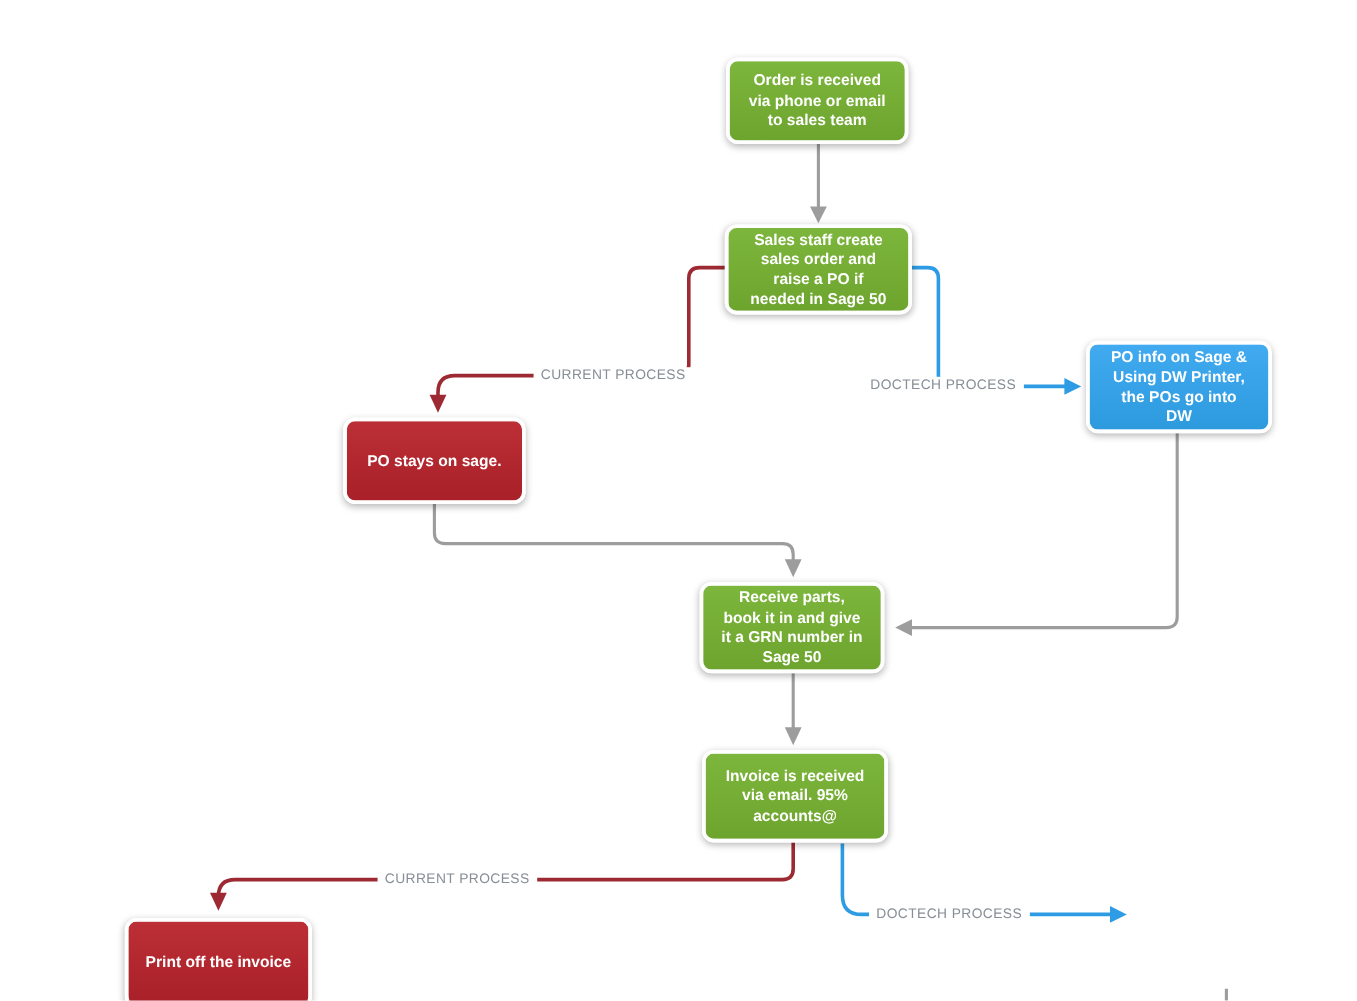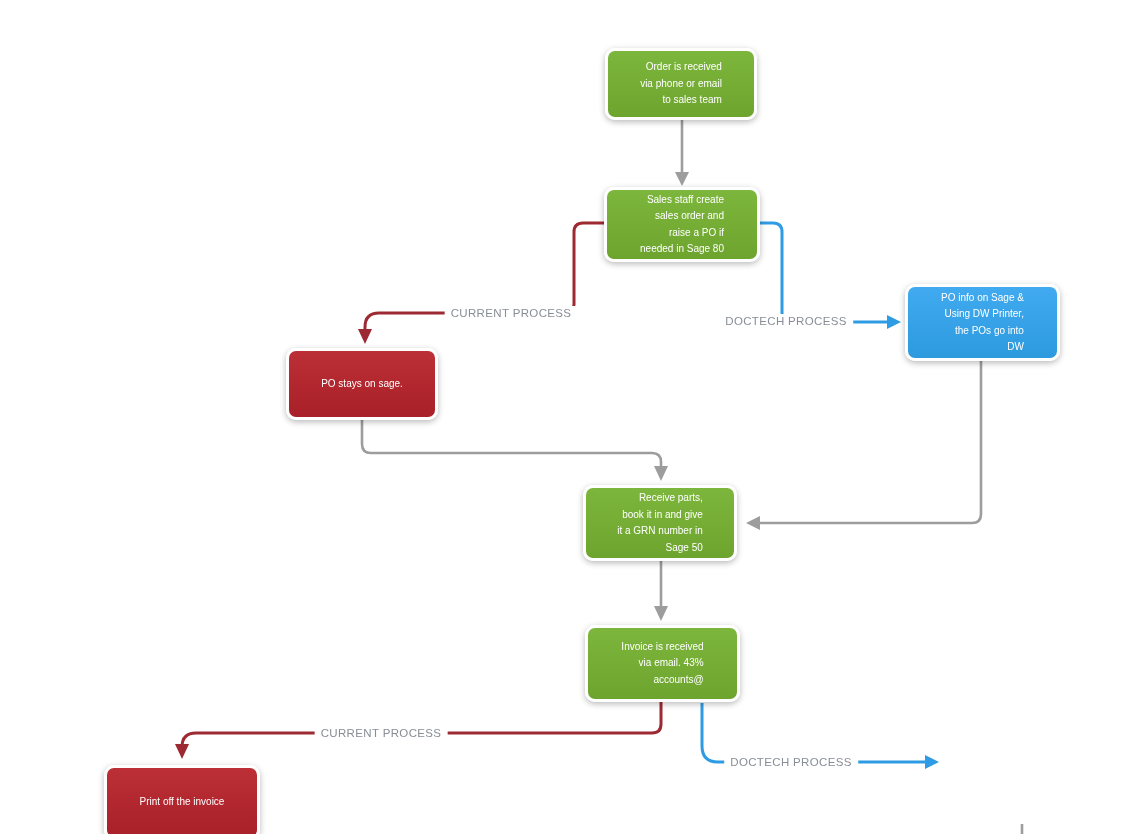--- a/index.html
+++ b/index.html
@@ -17,22 +17,22 @@
   .ah-blue{fill:#2e9ce4;}
   .edge-label{
     position:absolute;z-index:2;transform:translate(-50%,-50%);
     background:#ffffff;padding:1px 6px;color:#878e96;
     font-size:11.5px;letter-spacing:.35px;white-space:nowrap;
   }
   .node{
     position:absolute;z-index:3;box-sizing:border-box;
     border:3px solid #ffffff;border-radius:10px;
     display:flex;align-items:center;justify-content:center;
-    text-align:right;color:#ffffff;font-weight:normal;
-    font-size:10px;line-height:16.5px;white-space:pre-line;
+    text-align:center;color:#ffffff;font-weight:bold;
+    font-size:13px;line-height:16.5px;white-space:pre-line;
     box-shadow:0 2px 6px rgba(0,0,0,.28);
     padding:2px 4px;
   }
   .node.green{background:linear-gradient(180deg,#7db63c,#6da42e);}
   .node.red{background:linear-gradient(180deg,#bc2f36,#a92028);}
   .node.blue{background:linear-gradient(180deg,#41aaf0,#2d9ade);}
 </style>
 </head>
 <body>
 
@@ -71,28 +71,28 @@
   <div class="edge-label" style="left: 786px; top: 321px;">DOCTECH PROCESS</div>
   <div class="edge-label" style="left: 381px; top: 733px;">CURRENT PROCESS</div>
   <div class="edge-label" style="left: 791px; top: 762px;">DOCTECH PROCESS</div>
 
   <div class="node green" style="left: 605px; top: 48px; width: 152px; height: 72px;">Order is received
 via phone or email
 to sales team</div>
   <div class="node green" style="left: 604px; top: 187px; width: 156px; height: 75px;">Sales staff create
 sales order and
 raise a PO if
-needed in Sage 80</div>
+needed in Sage 50</div>
   <div class="node red" style="left: 286px; top: 348px; width: 152px; height: 72px;">PO stays on sage.</div>
   <div class="node blue" style="left: 905px; top: 284px; width: 155px; height: 77px;">PO info on Sage &amp;
 Using DW Printer,
 the POs go into
 DW</div>
   <div class="node green" style="left: 583px; top: 485px; width: 154px; height: 76px;">Receive parts,
 book it in and give
 it a GRN number in
 Sage 50</div>
   <div class="node green" style="left: 585px; top: 625px; width: 155px; height: 77px;">Invoice is received
-via email. 43%
+via email. 95%
 accounts@</div>
   <div class="node red" style="left: 104px; top: 765px; width: 156px; height: 75px;">Print off the invoice</div>
 
 </div>
 
 </body></html>

